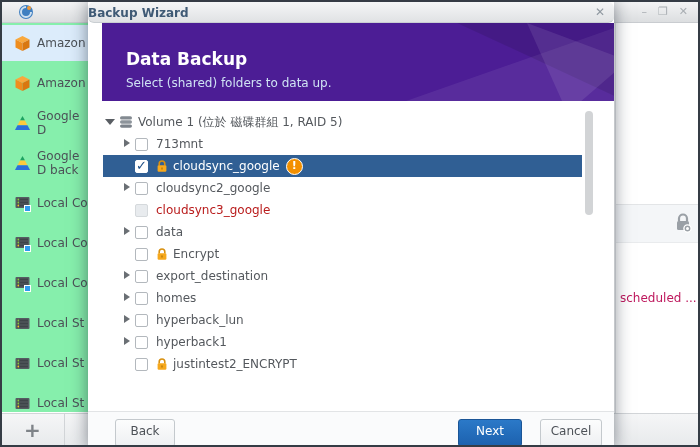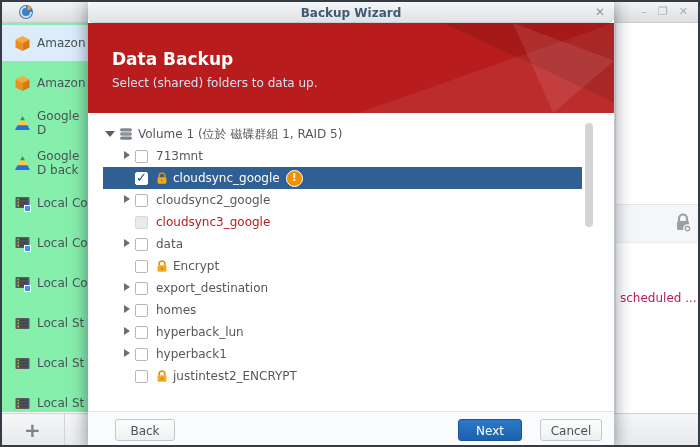--- a/index.html
+++ b/index.html
@@ -26,24 +26,24 @@
   .right-panel{position:absolute;left:613px;top:21px;right:0;bottom:2px;background:#fff;border-left:1px solid #e3e5e7;}
   .rp-toolbar{position:absolute;left:0;right:0;top:181px;height:37px;background:#f4f6f8;
     border-top:1px solid #e3e5e7;border-bottom:1px solid #e9ebed;}
   .rp-lock{position:absolute;right:6px;top:8px;display:inline-flex;}
   .rp-sched{position:absolute;left:4px;top:268px;font-size:12px;color:#be185d;white-space:nowrap;}
   .rp-card-bottom{position:absolute;left:0;right:5px;bottom:15px;height:1px;background:#e4e6e8;border-radius:0 0 4px 0;}
   
   .dialog{position:absolute;left:86px;top:0;width:526px;height:447px;background:#fff;
     box-shadow:0 0 16px rgba(15,25,40,.5);display:flex;flex-direction:column;}
   .dlg-titlebar{height:20px;flex:none;background:linear-gradient(#f5f6f7,#e0e2e4);
-    border-bottom:1px solid #c9ced2;position:relative;text-align:center;border-radius:6px;}
+    border-bottom:1px solid #c9ced2;position:relative;border-radius:6px;}
   .dlg-title{font-size:12px;font-weight:bold;color:#3f5a75;line-height:20px;}
   .dlg-close{position:absolute;right:9px;top:0;line-height:20px;color:#9099a1;font-size:12px;}
-  .banner{height:90px;flex:none;background:#b91c1c;position:relative;overflow:hidden;}
+  .banner{height:78px;flex:none;background:#4c1d95;position:relative;overflow:hidden;margin-left:14px;}
   .facet{position:absolute;top:0;height:90px;}
   .f1{left:270px;width:256px;background:rgba(255,255,255,.07);clip-path:polygon(0 100%,100% 0,100% 100%);}
   .f2{left:355px;width:171px;background:rgba(0,0,0,.10);clip-path:polygon(0 0,100% 0,100% 88%);}
   .f3{left:425px;width:101px;background:rgba(255,255,255,.09);clip-path:polygon(0 0,100% 42%,40% 100%);}
   .banner-title{position:absolute;left:24px;top:26px;font-size:17px;font-weight:bold;color:#fff;}
   .banner-sub{position:absolute;left:24px;top:53px;font-size:12px;color:#cfe2f4;}
   .content{flex:1;position:relative;overflow:hidden;background:#fff;}
   .tree{position:absolute;left:15px;top:10px;width:479px;bottom:6px;overflow:hidden;}
   .trow{height:22px;display:flex;align-items:center;font-size:12px;color:#54585d;white-space:nowrap;}
   .trow.ind1{padding-left:16px;}
@@ -57,21 +57,21 @@
     margin-right:8px;position:relative;box-sizing:border-box;}
   .cb.checked::after{content:'✓';position:absolute;left:0;top:-3px;font-size:13px;font-weight:bold;color:#1c4d85;}
   .trow.dis .cb{background:#e8ebee;border-color:#d5d9dc;}
   .trow.sel .cb{border-color:#fff;}
   .ticon{margin-right:5px;flex:none;display:inline-flex;}
   .warn{width:15px;height:15px;flex:none;border-radius:50%;background:#f39000;border:1px solid #fff;
     margin-left:6px;color:#fff;font-size:11px;font-weight:bold;text-align:center;line-height:14px;}
   .warn::after{content:'!';}
   .scrollthumb{position:absolute;left:497px;top:10px;width:8px;height:104px;background:#d2d4d6;border-radius:4px;}
   .dlg-footer{height:37px;flex:none;background:#fafbfc;border-top:1px solid #e2e4e6;position:relative;}
-  .btn{position:absolute;top:7px;height:22px;font-size:12px;border-radius:3px;box-sizing:border-box;
+  .btn{position:absolute;top:7px;height:28px;font-size:12px;border-radius:3px;box-sizing:border-box;
     line-height:22px;text-align:center;border:1px solid #c4c9cd;
     background:linear-gradient(#fcfdfd,#eef0f2);color:#4c5157;}
   .btn.back{left:27px;width:60px;}
   .btn.next{right:92px;width:64px;background:linear-gradient(#2b79c8,#1c61ae);border-color:#1a5596;color:#fff;}
   .btn.cancel{right:12px;width:62px;}
 </style>
 </head>
 <body>
 
 <div class="screen">

